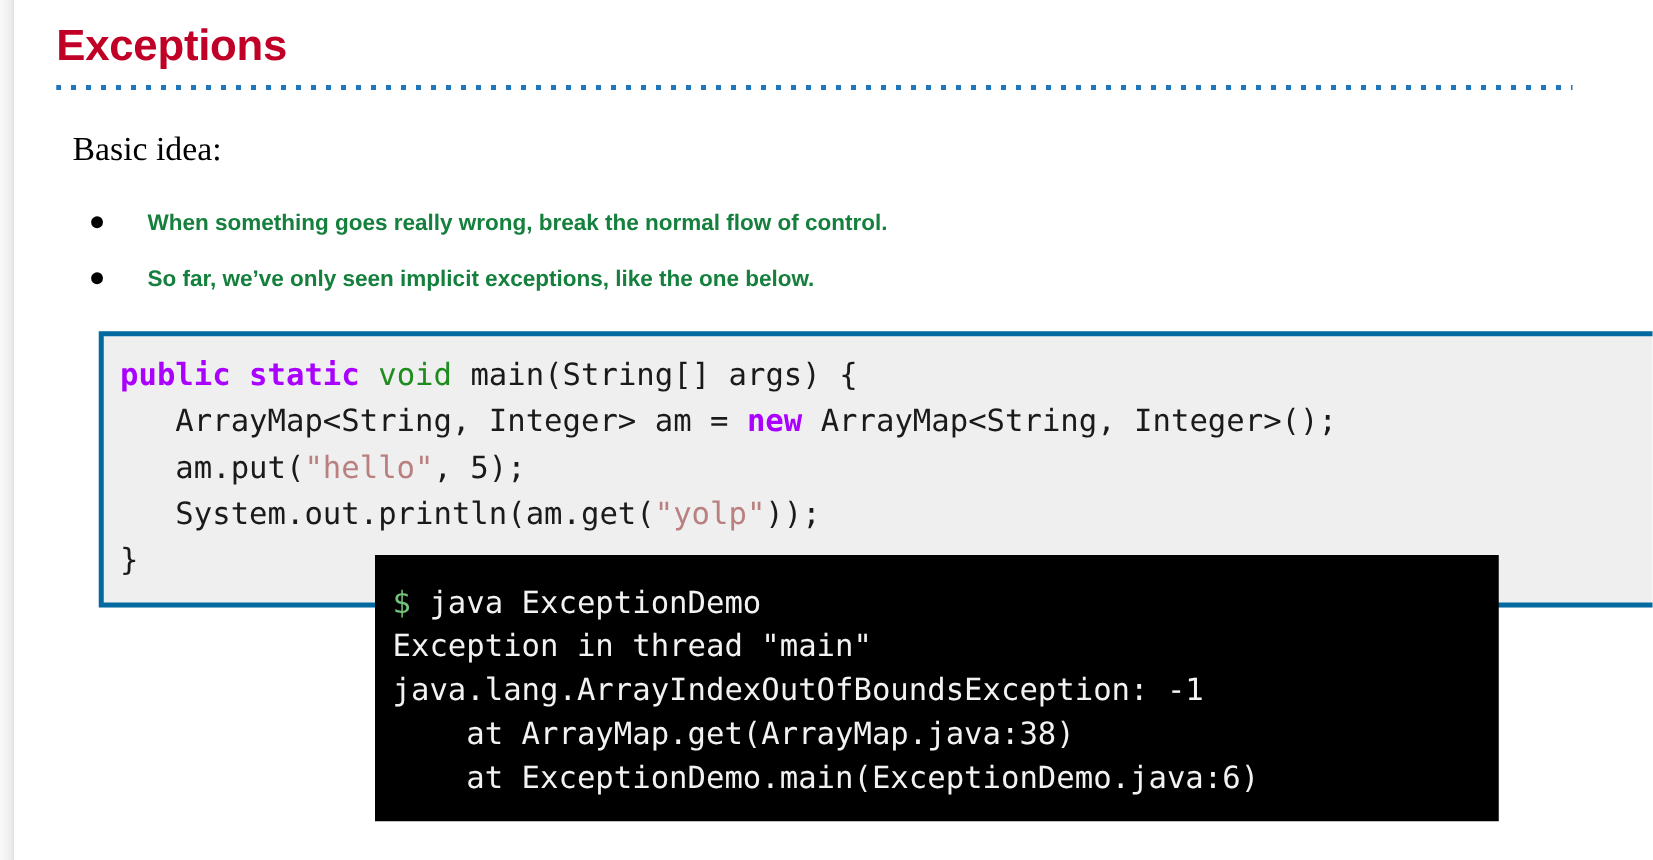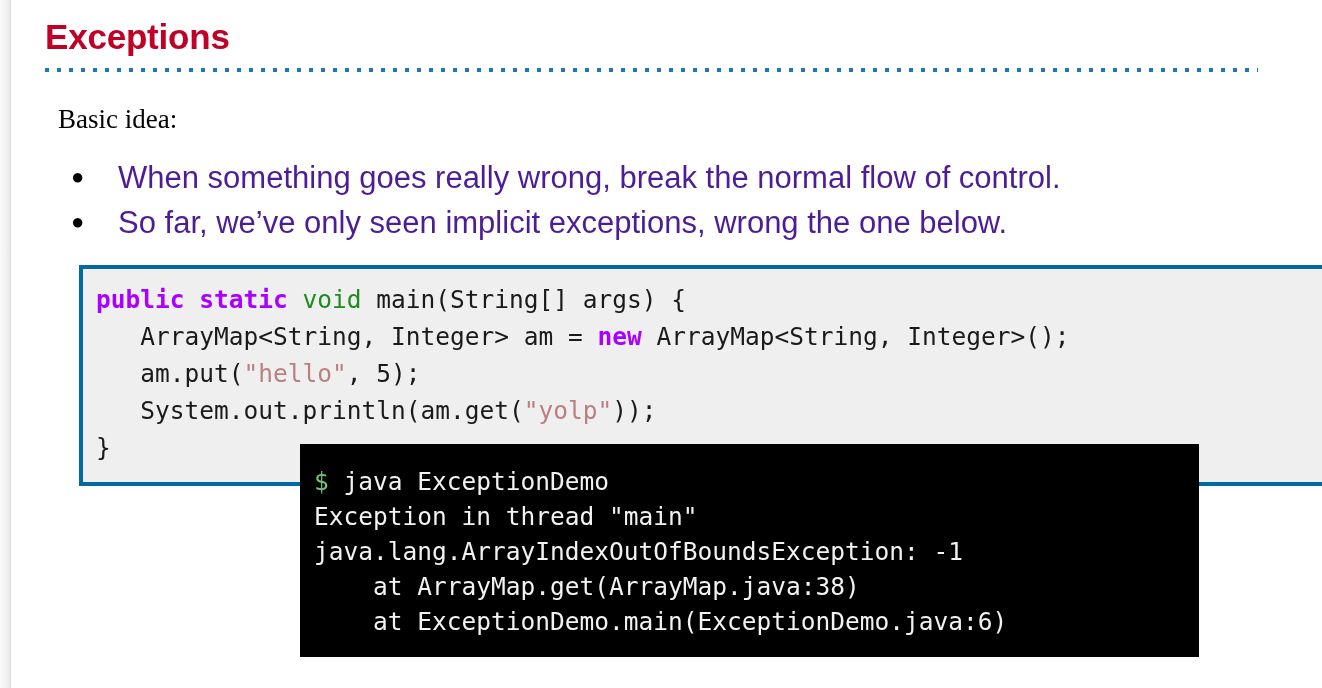--- a/index.html
+++ b/index.html
@@ -89,24 +89,25 @@
   .bullet-dot {
     width: 20px;
     margin-left: 13px;
     margin-right: 27px;
     font-size: 22px;
     line-height: 40px;
     color: #000;
     flex: 0 0 auto;
   }
   .bullet-text {
-    font-size: 31px;
+    font-size: 18px;
     line-height: 42px;
-    color: #4c1d95;
+    color: #15803d;
     white-space: nowrap;
+    font-weight: bold;
   }
 
   
   #code-block {
     position: absolute;
     left: 79px;
     top: 265px;
     width: 1313px;
     height: 221px;
     box-sizing: border-box;
@@ -159,21 +160,21 @@
 
   <div id="basic-idea">Basic idea:</div>
 
   <div id="bullets">
     <div class="bullet-row">
       <span class="bullet-dot">●</span>
       <span class="bullet-text">When something goes really wrong, break the normal flow of control.</span>
     </div>
     <div class="bullet-row">
       <span class="bullet-dot">●</span>
-      <span class="bullet-text">So far, we’ve only seen implicit exceptions, wrong the one below.</span>
+      <span class="bullet-text">So far, we’ve only seen implicit exceptions, like the one below.</span>
     </div>
   </div>
 
   <div id="code-block">
     <div id="code-inner"><span class="k-kw">public</span><span> </span><span class="k-kw">static</span><span> </span><span class="k-type">void</span><span> main(String[] args) {</span>
 <span>   ArrayMap&lt;String, Integer&gt; am = </span><span class="k-kw">new</span><span> ArrayMap&lt;String, Integer&gt;();</span>
 <span>   am.put(</span><span class="k-str">"hello"</span><span>, 5);</span>
 <span>   System.out.println(am.get(</span><span class="k-str">"yolp"</span><span>));</span>
 <span>}</span></div>
   </div>

